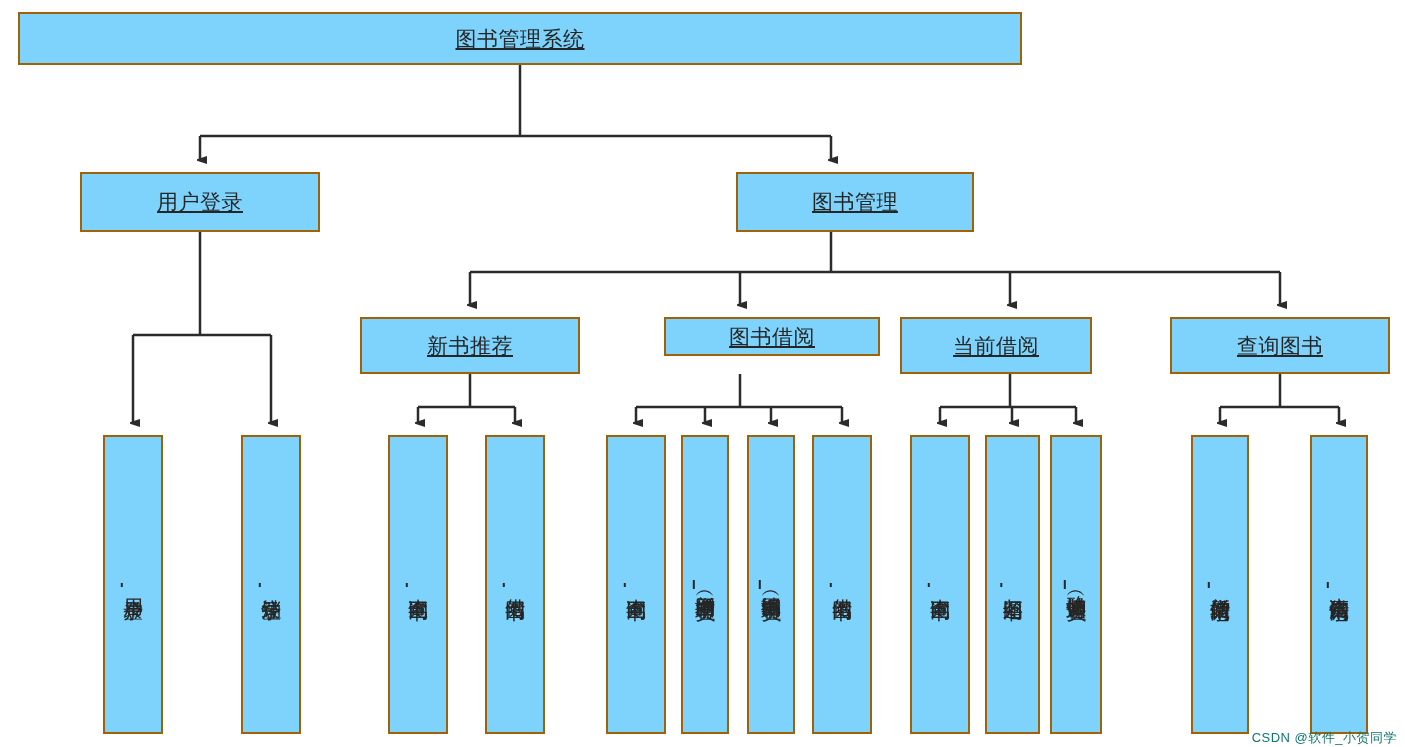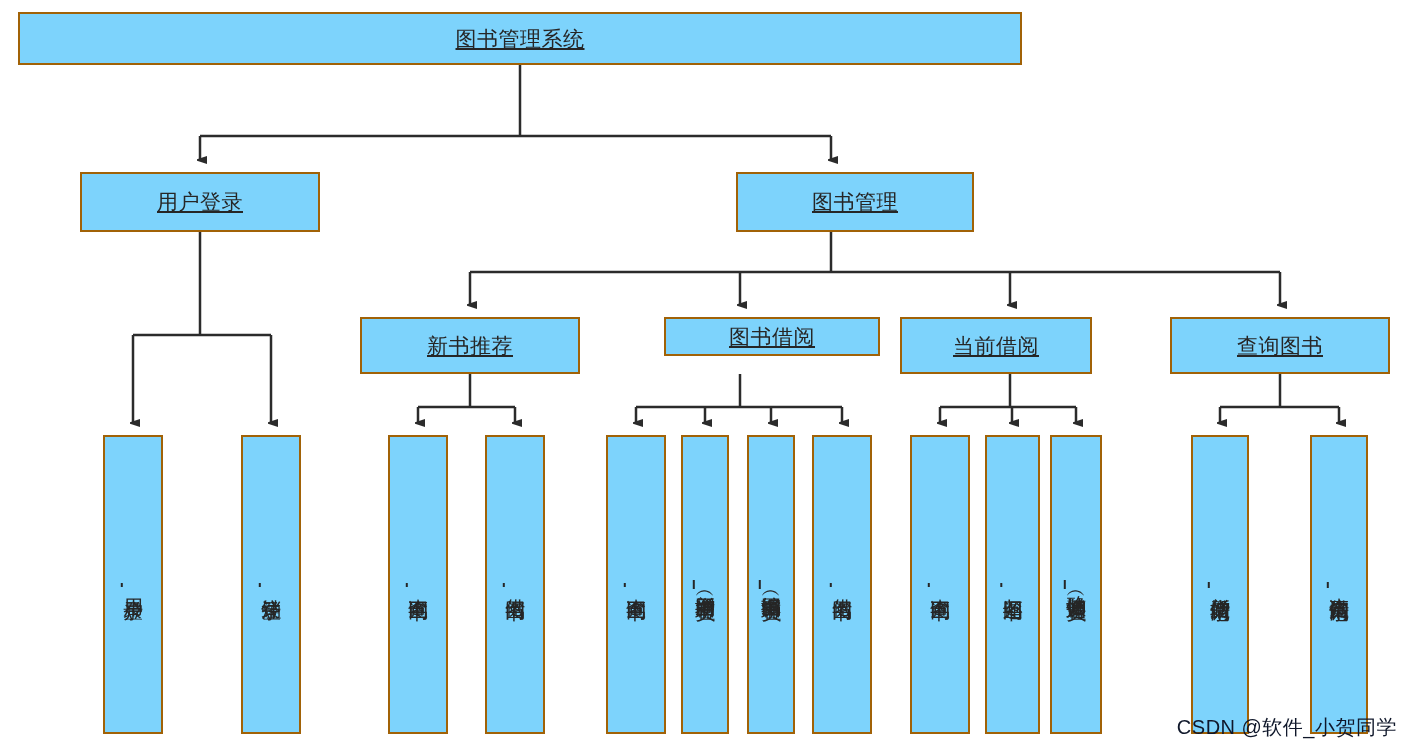--- a/index.html
+++ b/index.html
@@ -56,23 +56,23 @@
     text-orientation: upright;
     white-space: nowrap;
     text-align: center;
   }
   .node.vert.tall .vtext {
     white-space: normal;
   }
   #watermark {
     position: absolute;
     right: 8px;
-    bottom: 6px;
-    font-size: 20px;
-    color: #0f172a;
+    bottom: 0;
+    font-size: 13px;
+    color: #0f766e;
     letter-spacing: 0.5px;
     z-index: 5;
     white-space: nowrap;
   }
 </style>
 </head>
 <body>
 
 <div id="canvas">
 

